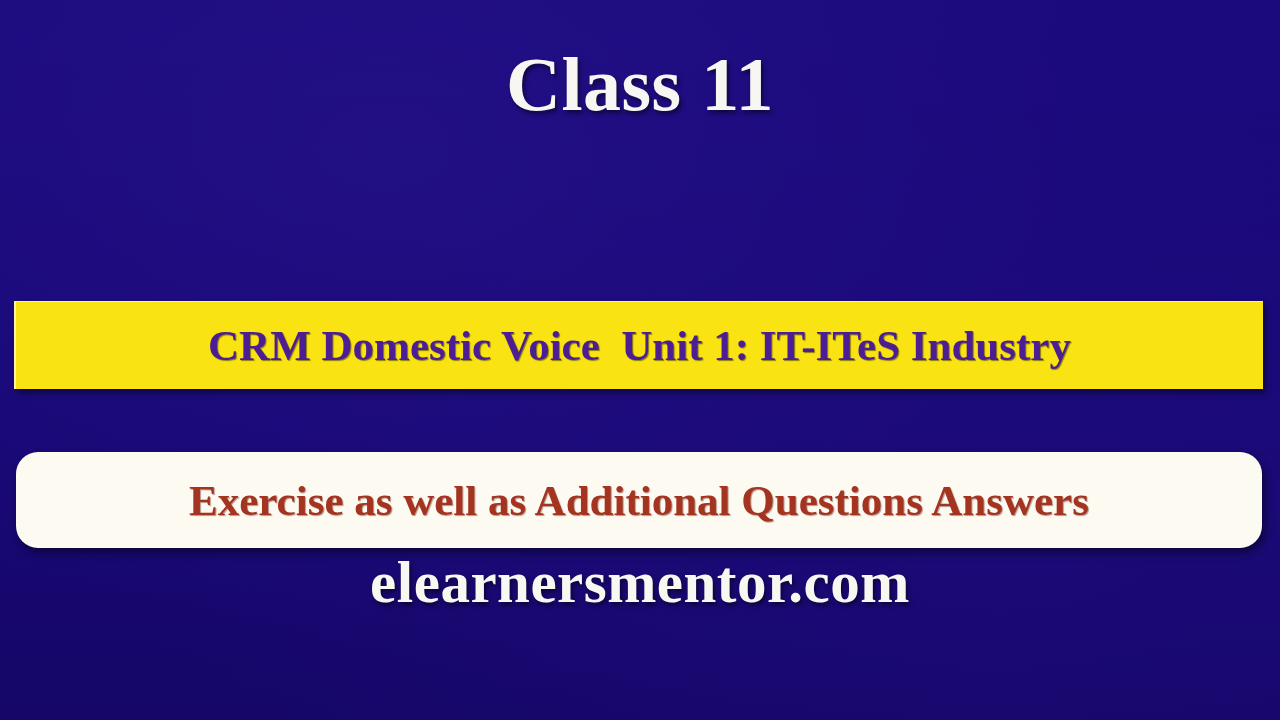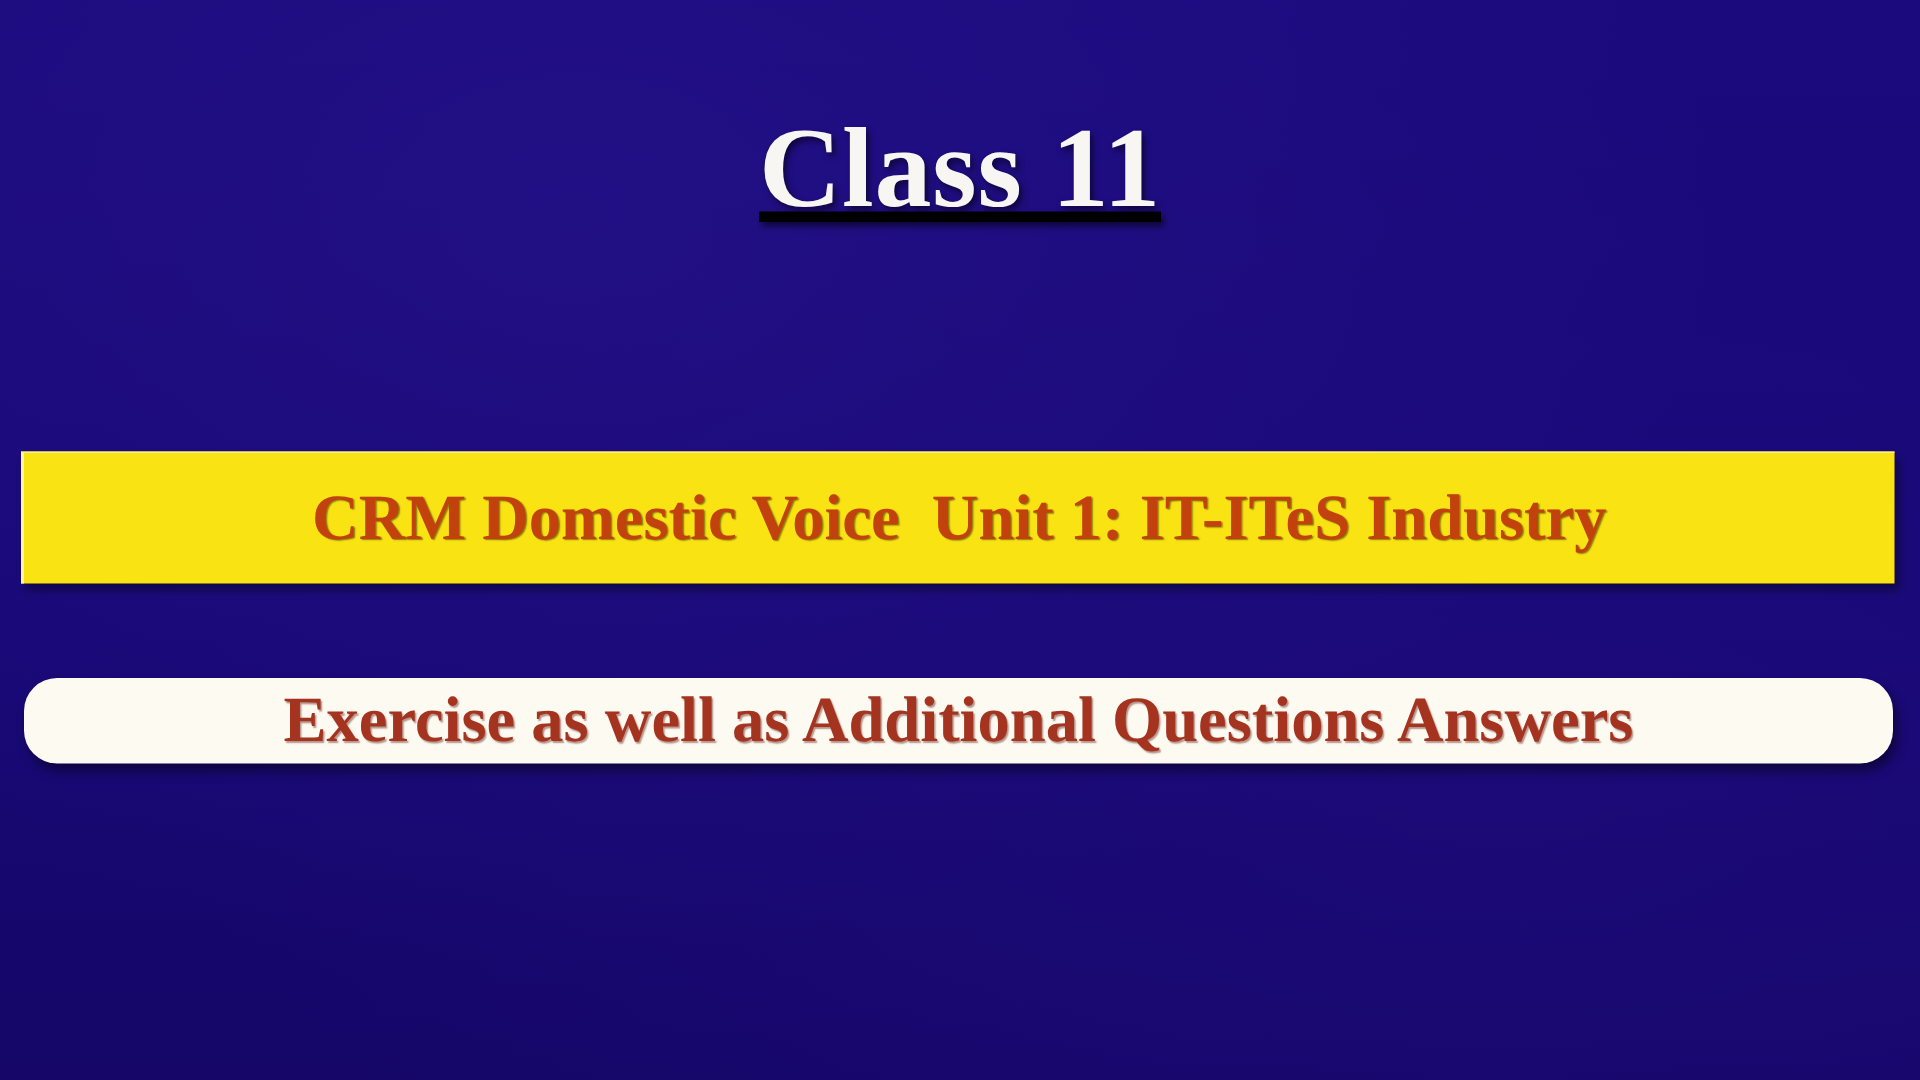--- a/index.html
+++ b/index.html
@@ -23,25 +23,24 @@
     background-image:
       radial-gradient(ellipse at 30% 20%, rgba(40,20,140,0.55) 0%, rgba(24,8,120,0) 60%),
       radial-gradient(ellipse at 78% 72%, rgba(34,14,130,0.45) 0%, rgba(24,8,120,0) 62%),
       linear-gradient(180deg, #1b0a7e 0%, #180876 55%, #150668 100%);
     overflow: hidden;
   }
 
   
   .headline-block {
     position: absolute;
-    top: 74px;
+    top: 46px;
     left: 0;
     width: 1280px;
     text-align: center;
-    text-decoration: underline;
   }
 
   .title-main {
     display: block;
     color: #f7f6f2;
     font-size: 76px;
     font-weight: bold;
     line-height: 1.02;
     letter-spacing: 0.5px;
     text-shadow: 2px 3px 4px rgba(0,0,0,0.55);
@@ -69,36 +68,36 @@
     border-left: 2px solid #fdf6a8;
     border-top: 1px solid #fdf088;
     box-sizing: border-box;
     display: flex;
     align-items: center;
     justify-content: center;
     box-shadow: 3px 4px 6px rgba(0,0,0,0.45);
   }
 
   .banner-text {
-    color: #c2410c;
+    color: #4c1d95;
     font-size: 43px;
     font-weight: bold;
     line-height: 1;
     white-space: pre;
     letter-spacing: 0px;
     text-shadow: 1px 1px 1px rgba(0,0,0,0.45);
   }
 
   
   .white-box {
     position: absolute;
     left: 16px;
     top: 452px;
     width: 1246px;
-    height: 57px;
+    height: 96px;
     background: #fdfaf2;
     border-radius: 22px;
     display: flex;
     align-items: center;
     justify-content: center;
     box-shadow: 3px 5px 8px rgba(0,0,0,0.45);
   }
 
   .white-box-text {
     color: #a4331f;
@@ -137,14 +136,17 @@
   </div>
 
   <div class="yellow-banner">
     <span class="banner-text">CRM Domestic Voice  Unit 1: IT-ITeS Industry</span>
   </div>
 
   <div class="white-box">
     <span class="white-box-text">Exercise as well as Additional Questions Answers</span>
   </div>
 
+  <div class="site-line">
+    <span class="site-text">elearnersmentor.com</span>
+  </div>
 
 </div>
 
 </body></html>

